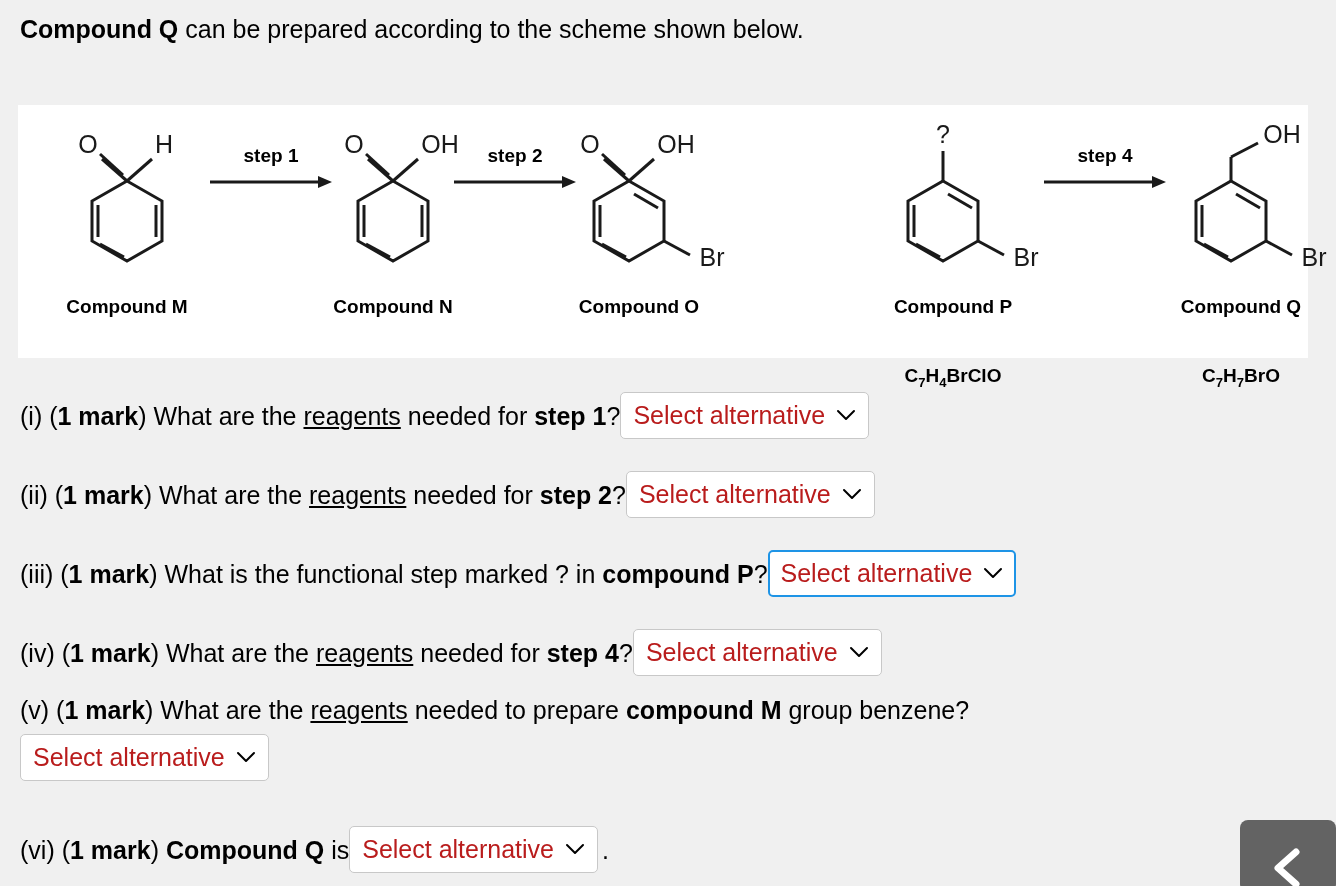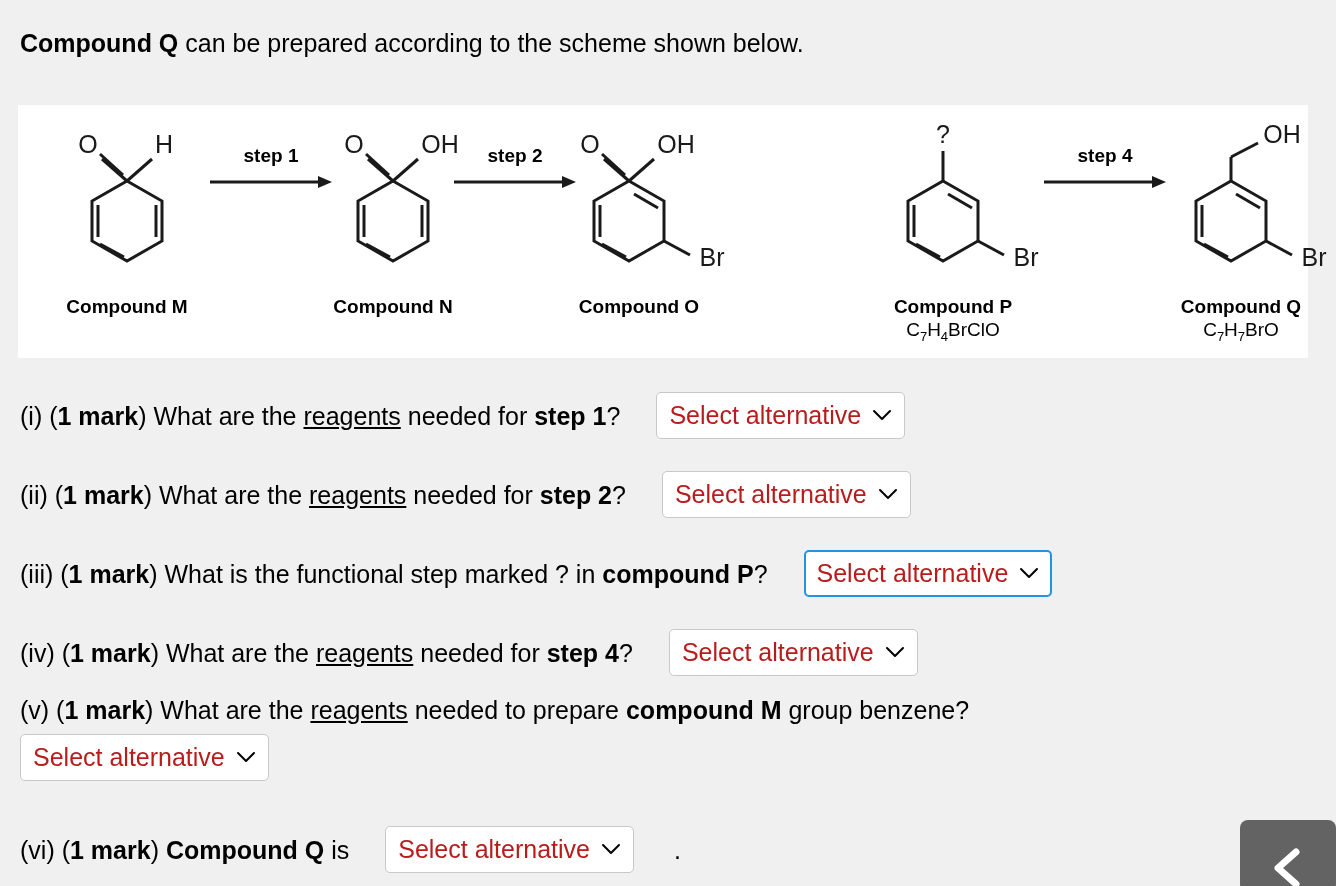--- a/index.html
+++ b/index.html
@@ -5,21 +5,21 @@
   html,body{margin:0;padding:0;}
   body{
     width:1336px;height:886px;
     background:#f0f0f0;
     font-family:"Liberation Sans", sans-serif;
     color:#000;
     overflow:hidden;
     position:relative;
   }
   .prompt{
-    position:absolute;left:20px;top:28px;
+    position:absolute;left:20px;top:14px;
     font-size:25px;line-height:30px;
     white-space:nowrap;
   }
   .prompt b{font-weight:bold;}
 
   .scheme-panel{
     position:absolute;left:18px;top:105px;
     width:1290px;height:253px;
     background:#ffffff;
   }
@@ -31,23 +31,24 @@
     text-align:center;
   }
   .cmp svg{display:block;margin:0 auto;}
   .cmp-label{
     font-size:19px;font-weight:bold;
     line-height:23px;
     margin-top:2px;
     white-space:nowrap;
   }
   .cmp-formula{
-    font-size:19px;font-weight:normal;
+    font-size:19px;font-weight:bold;
     line-height:23px;
     white-space:nowrap;
+    margin-top:46px;
   }
   .cmp-formula sub{font-size:13px;}
 
   .step{
     position:absolute;top:40px;
     text-align:center;
   }
   .step-label{
     font-size:19px;font-weight:bold;
     margin-bottom:3px;
@@ -55,21 +56,21 @@
   }
 
   .q{
     position:absolute;left:20px;
     font-size:25px;line-height:30px;
     white-space:nowrap;
   }
   .q b{font-weight:bold;}
   .q u{text-decoration:underline;}
 
-  .qrow{display:flex;align-items:center;gap:36px;}
+  .qrow{display:flex;align-items:center;}
 
   .sel{
     display:inline-flex;align-items:center;
     background:#ffffff;
     border:1px solid #c8c8c8;
     border-radius:5px;
     padding:7px 12px 8px 12px;
     font-size:25px;line-height:30px;
     color:#b91c1c;
     font-family:"Liberation Sans", sans-serif;

